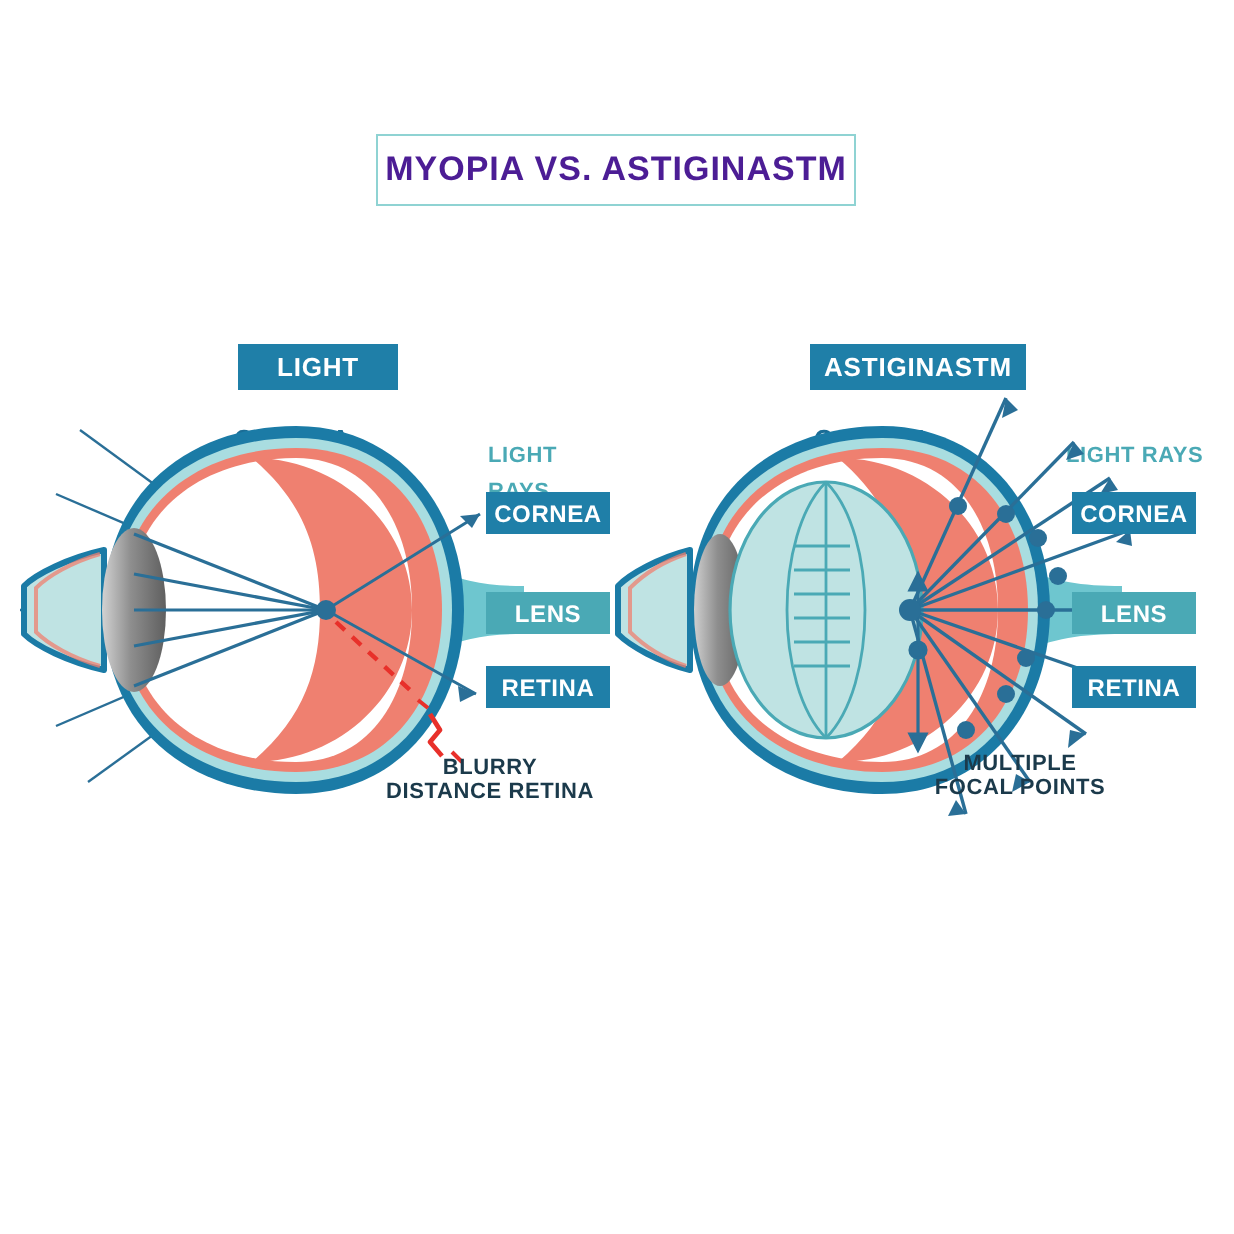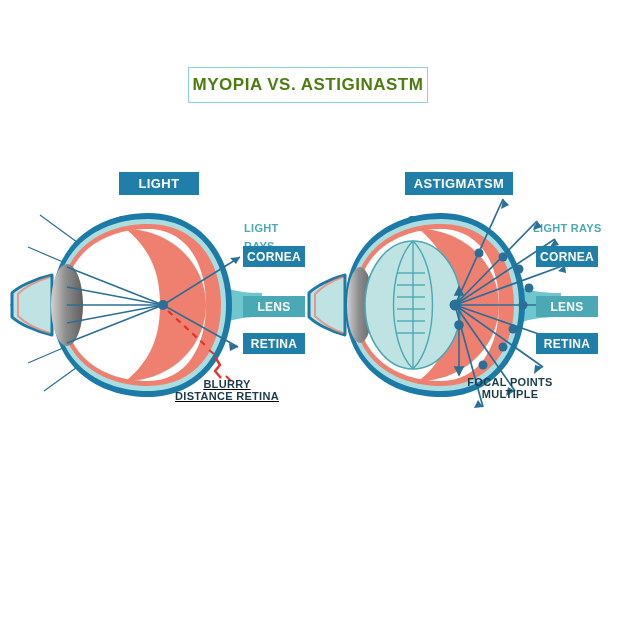--- a/index.html
+++ b/index.html
@@ -19,21 +19,21 @@
   }
 </style>
 </head>
 <body>
 
 <div id="stage">
 
   <div style="position:absolute;left:188px;top:67px;width:240px;height:36px;
               border:1.5px solid #8fd3d3;background:#ffffff;box-sizing:border-box;
               display:flex;align-items:center;justify-content:center;">
-    <span class="ttl-text" style="font-size:17px;color:#4d7c0f;">MYOPIA VS. ASTIGINASTM</span>
+    <span class="ttl-text" style="font-size:17px;color:#4c1d95;">MYOPIA VS. ASTIGINASTM</span>
   </div>
 
   <div style="position:absolute;left:0;top:0;width:310px;height:617px;">
 
     <div style="position:absolute;left:119px;top:172px;width:80px;height:23px;
                 background:#1f7fa8;display:flex;align-items:center;justify-content:center;">
       <span style="font-size:13px;font-weight:bold;color:#ffffff;letter-spacing:0.4px;">LIGHT</span>
     </div>
 
     <div style="position:absolute;left:117px;top:211px;">
@@ -142,31 +142,31 @@
     </div>
     <div style="position:absolute;left:243px;top:296px;width:62px;height:21px;background:#4aa9b5;
                 display:flex;align-items:center;justify-content:center;">
       <span style="font-size:12px;font-weight:bold;color:#fff;letter-spacing:0.3px;">LENS</span>
     </div>
     <div style="position:absolute;left:243px;top:333px;width:62px;height:21px;background:#1f7fa8;
                 display:flex;align-items:center;justify-content:center;">
       <span style="font-size:12px;font-weight:bold;color:#fff;letter-spacing:0.3px;">RETINA</span>
     </div>
 
-    <div style="position:absolute;left:167px;top:378px;width:120px;text-align:center;line-height:12px;text-decoration:underline;">
+    <div style="position:absolute;left:185px;top:378px;width:120px;text-align:center;line-height:12px;">
       <div style="font-size:11px;font-weight:bold;color:#1b3a4b;letter-spacing:0.3px;">BLURRY</div>
       <div style="font-size:11px;font-weight:bold;color:#1b3a4b;letter-spacing:0.3px;">DISTANCE RETINA</div>
     </div>
   </div>
 
   <div style="position:absolute;left:307px;top:0;width:310px;height:617px;">
 
     <div style="position:absolute;left:98px;top:172px;width:108px;height:23px;
                 background:#1f7fa8;display:flex;align-items:center;justify-content:center;">
-      <span style="font-size:13px;font-weight:bold;color:#ffffff;letter-spacing:0.4px;">ASTIGMATSM</span>
+      <span style="font-size:13px;font-weight:bold;color:#ffffff;letter-spacing:0.4px;">ASTIGINASTM</span>
     </div>
 
     <div style="position:absolute;left:100px;top:211px;">
       <span style="font-size:13px;font-weight:bold;color:#1b6d96;letter-spacing:0.3px;">CORNEA</span>
     </div>
 
     <div style="position:absolute;left:226px;top:218px;">
       <span style="font-size:11px;font-weight:bold;color:#4aa9b5;letter-spacing:0.3px;">LIGHT RAYS</span>
     </div>
 
@@ -289,18 +289,18 @@
     <div style="position:absolute;left:229px;top:296px;width:62px;height:21px;background:#4aa9b5;
                 display:flex;align-items:center;justify-content:center;">
       <span style="font-size:12px;font-weight:bold;color:#fff;letter-spacing:0.3px;">LENS</span>
     </div>
     <div style="position:absolute;left:229px;top:333px;width:62px;height:21px;background:#1f7fa8;
                 display:flex;align-items:center;justify-content:center;">
       <span style="font-size:12px;font-weight:bold;color:#fff;letter-spacing:0.3px;">RETINA</span>
     </div>
 
     <div style="position:absolute;left:138px;top:376px;width:130px;text-align:center;line-height:12px;">
+      <div style="font-size:11px;font-weight:bold;color:#1b3a4b;letter-spacing:0.3px;">MULTIPLE</div>
       <div style="font-size:11px;font-weight:bold;color:#1b3a4b;letter-spacing:0.3px;">FOCAL POINTS</div>
-      <div style="font-size:11px;font-weight:bold;color:#1b3a4b;letter-spacing:0.3px;">MULTIPLE</div>
     </div>
   </div>
 
 </div>
 
 </body></html>

